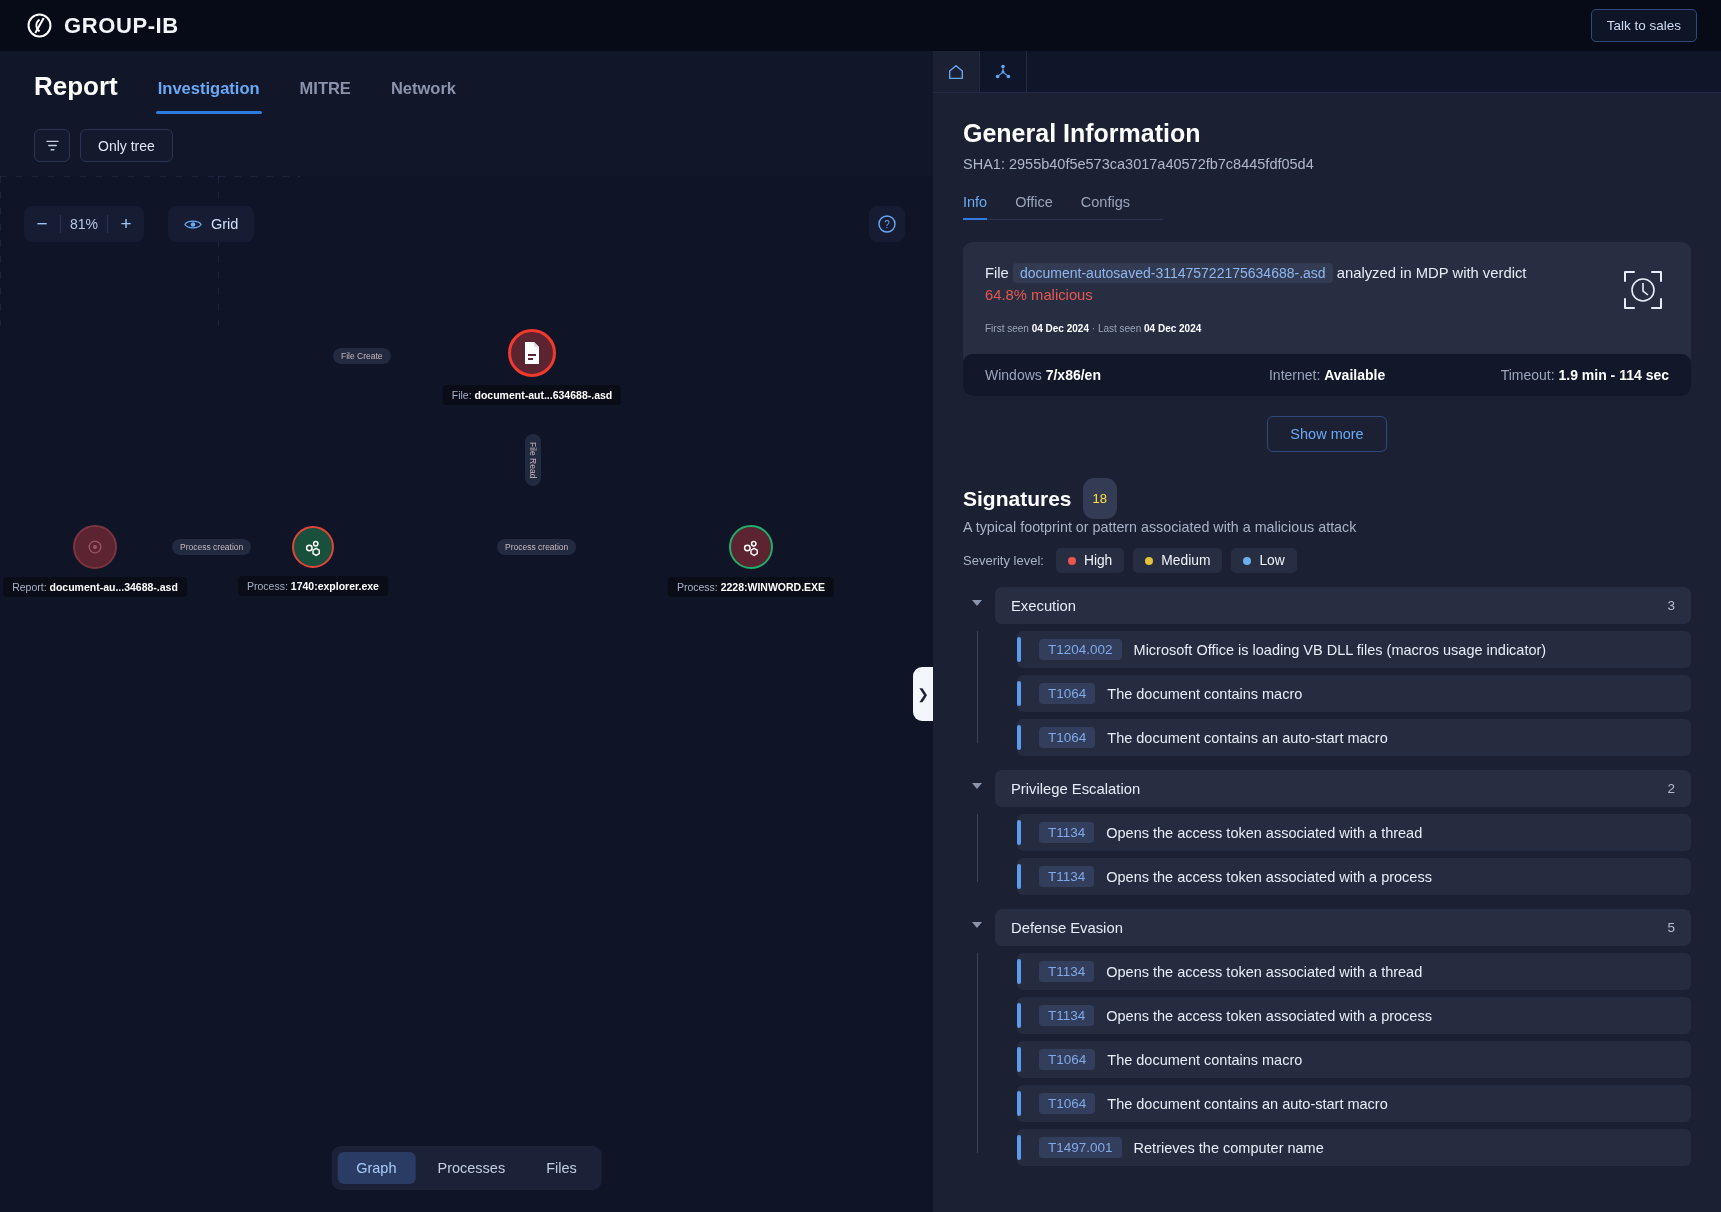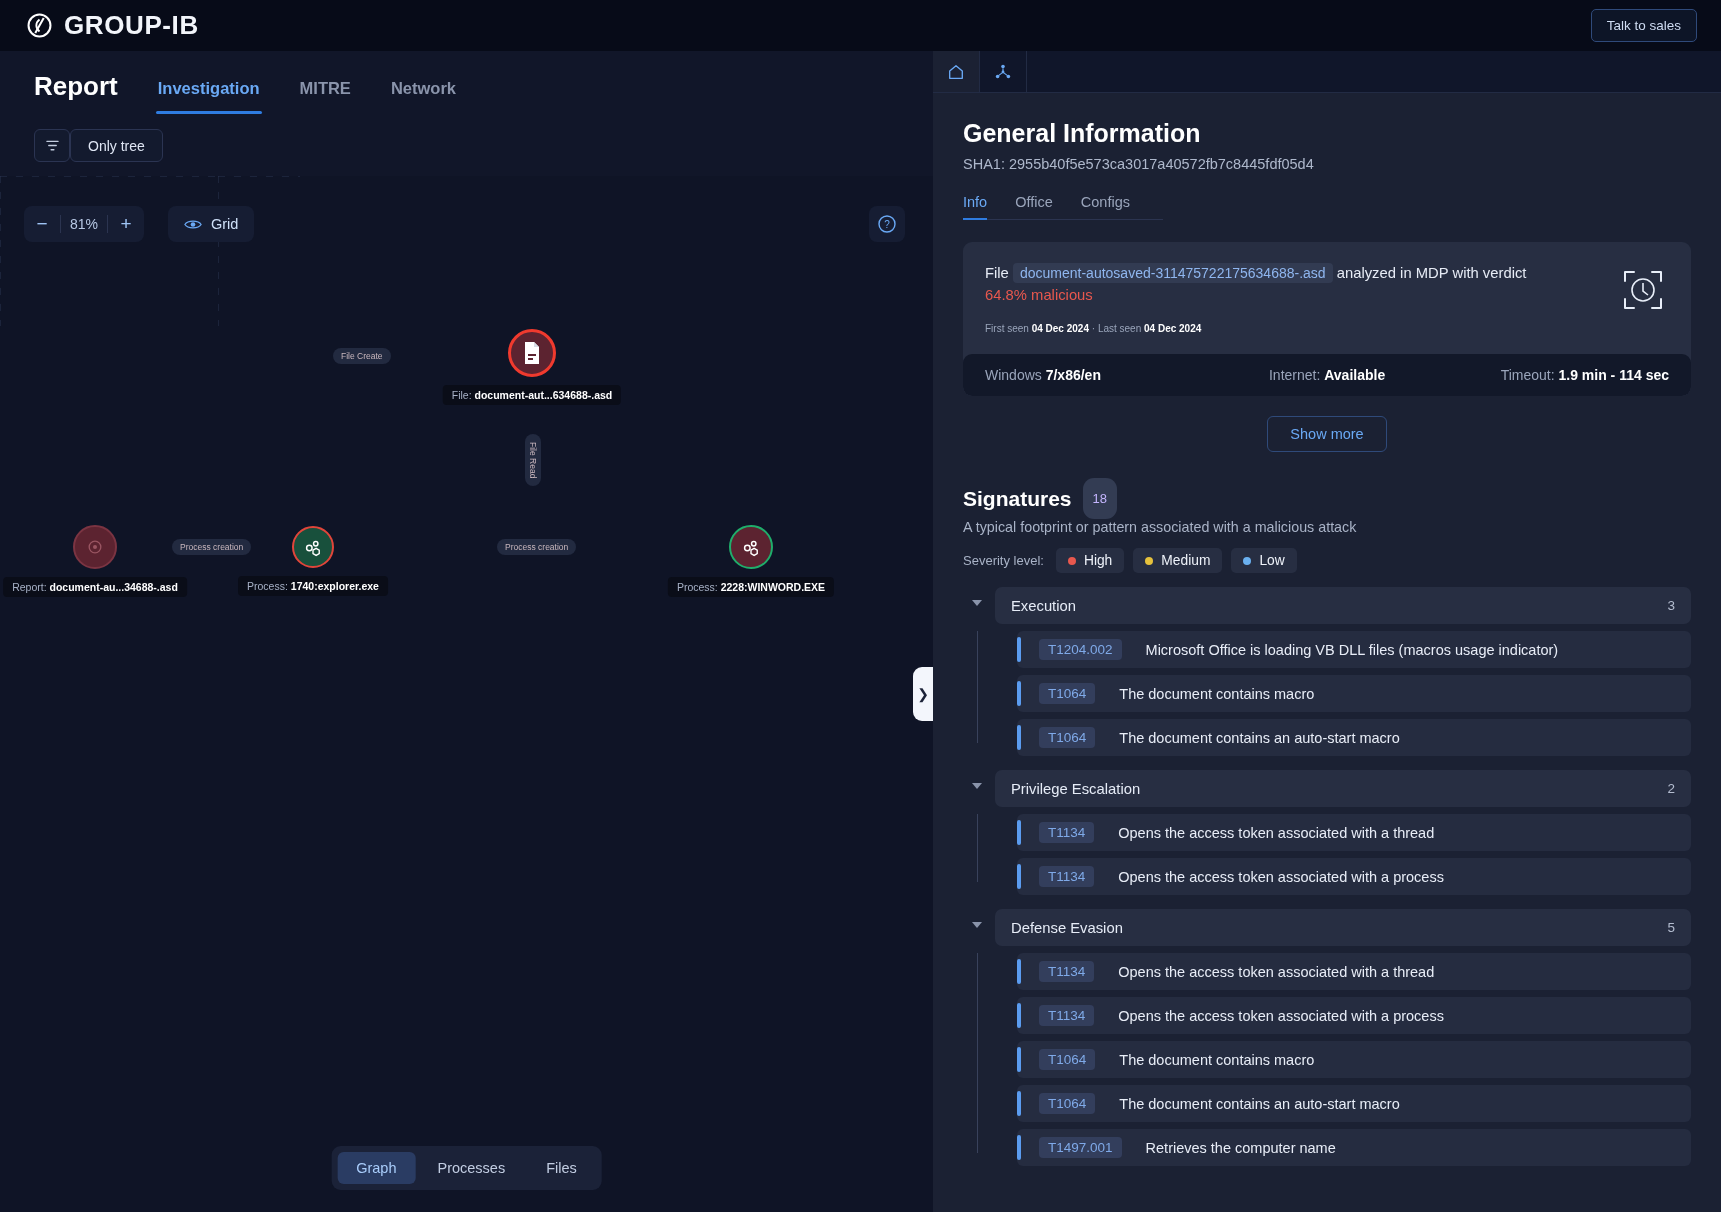--- a/index.html
+++ b/index.html
@@ -13,21 +13,21 @@
 
   
   .topbar {
     height: 51px; min-height: 51px; background: #070b18;
     display: flex; align-items: center; justify-content: space-between;
     padding: 0 24px 0 26px;
   }
   .brand { display: flex; align-items: center; gap: 11px; }
   .brand-logo { width: 27px; height: 27px; }
   .brand-name {
-    color: #f2f5fa; font-size: 26px; font-weight: bold; letter-spacing: .6px;
+    color: #f2f5fa; font-size: 22px; font-weight: bold; letter-spacing: .6px;
   }
   .talk-btn {
     border: 1px solid #2f4a7a; border-radius: 5px; background: #0d1527;
     color: #cfdcf2; font-size: 13.5px; padding: 8px 15px; cursor: pointer;
   }
 
   
   .body { flex: 1; display: flex; min-height: 0; }
 
   
@@ -53,21 +53,21 @@
   }
 
   .search-wrap { padding: 22px 34px 0 34px; }
   .search-box {
     width: 100%; height: 37px; background: #171d33; border: none; border-radius: 5px;
     color: #cfd8ea; font-size: 14.5px; padding: 0 14px;
     font-family: "Liberation Sans", sans-serif;
   }
   .search-box::placeholder { color: #7c879e; }
 
-  .filter-row { padding: 15px 34px 0 34px; display: flex; gap: 0; align-items: center; }
+  .filter-row { padding: 15px 34px 0 34px; display: flex; gap: 10px; align-items: center; }
   .icon-btn {
     width: 36px; height: 33px; border: 1px solid #2b3452; border-radius: 6px;
     background: #131a2e; display: flex; align-items: center; justify-content: center; cursor: pointer;
   }
   .only-tree {
     height: 33px; border: 1px solid #2b3452; border-radius: 6px; background: #131a2e;
     color: #dfe6f4; font-size: 14px; padding: 0 17px; display: flex; align-items: center; cursor: pointer;
   }
 
   
@@ -176,21 +176,21 @@
 
   .show-more-wrap { display: flex; justify-content: center; margin-top: 20px; }
   .show-more {
     border: 1px solid #2f4a7a; border-radius: 6px; background: transparent; color: #6aa9f5;
     font-size: 14.5px; padding: 9px 22px; cursor: pointer; font-family: "Liberation Sans", sans-serif;
   }
 
   .sig-head { display: flex; align-items: center; gap: 11px; margin-top: 26px; }
   .sig-title { color: #fff; font-size: 21px; font-weight: bold; }
   .sig-count {
-    background: #333c53; color: #c4b5fd; border-radius: 11px; font-size: 13px; padding: 13px 10px;
+    background: #333c53; color: #fde047; border-radius: 11px; font-size: 13px; padding: 13px 10px;
   }
   .sig-desc { color: #a9b3c7; font-size: 14.3px; }
   .sev-row { display: flex; align-items: center; gap: 9px; margin-top: 13px; }
   .sev-label { color: #a9b3c7; font-size: 13px; margin-right: 3px; }
   .sev-chip {
     background: #272e42; border-radius: 5px; padding: 5px 12px; display: flex; align-items: center; gap: 8px;
     color: #eef2f9; font-size: 13.8px; cursor: pointer;
   }
   .dot { width: 8px; height: 8px; border-radius: 50%; display: inline-block; }
 
@@ -204,21 +204,21 @@
     position: absolute; left: 9px; top: 13px; width: 0; height: 0;
     border-left: 5px solid transparent; border-right: 5px solid transparent;
     border-top: 6px solid #8a94ab; cursor: pointer;
   }
   .sig-items { position: relative; padding-left: 32px; }
   .tree-spine {
     position: absolute; left: 14px; top: 0; width: 1px; background: #39425c;
   }
   .sig-item {
     position: relative; margin-left: 22px; margin-top: 7px; background: #252c40; border-radius: 6px;
-    height: 37px; display: flex; align-items: center; padding-left: 12px; overflow: hidden; gap: 12px;
+    height: 37px; display: flex; align-items: center; padding-left: 12px; overflow: hidden;
   }
   .sig-item::before {
     content: ""; position: absolute; left: 0; top: 6px; bottom: 6px; width: 4px;
     border-radius: 2px;
   }
   .tid {
     background: #333e5c; color: #7fa9e8; border-radius: 4px; font-size: 13.5px; padding: 3px 9px; margin-left: 10px;
   }
   .sig-text { color: #e8edf7; font-size: 14.5px; margin-left: 12px; white-space: nowrap; }
 </style>

